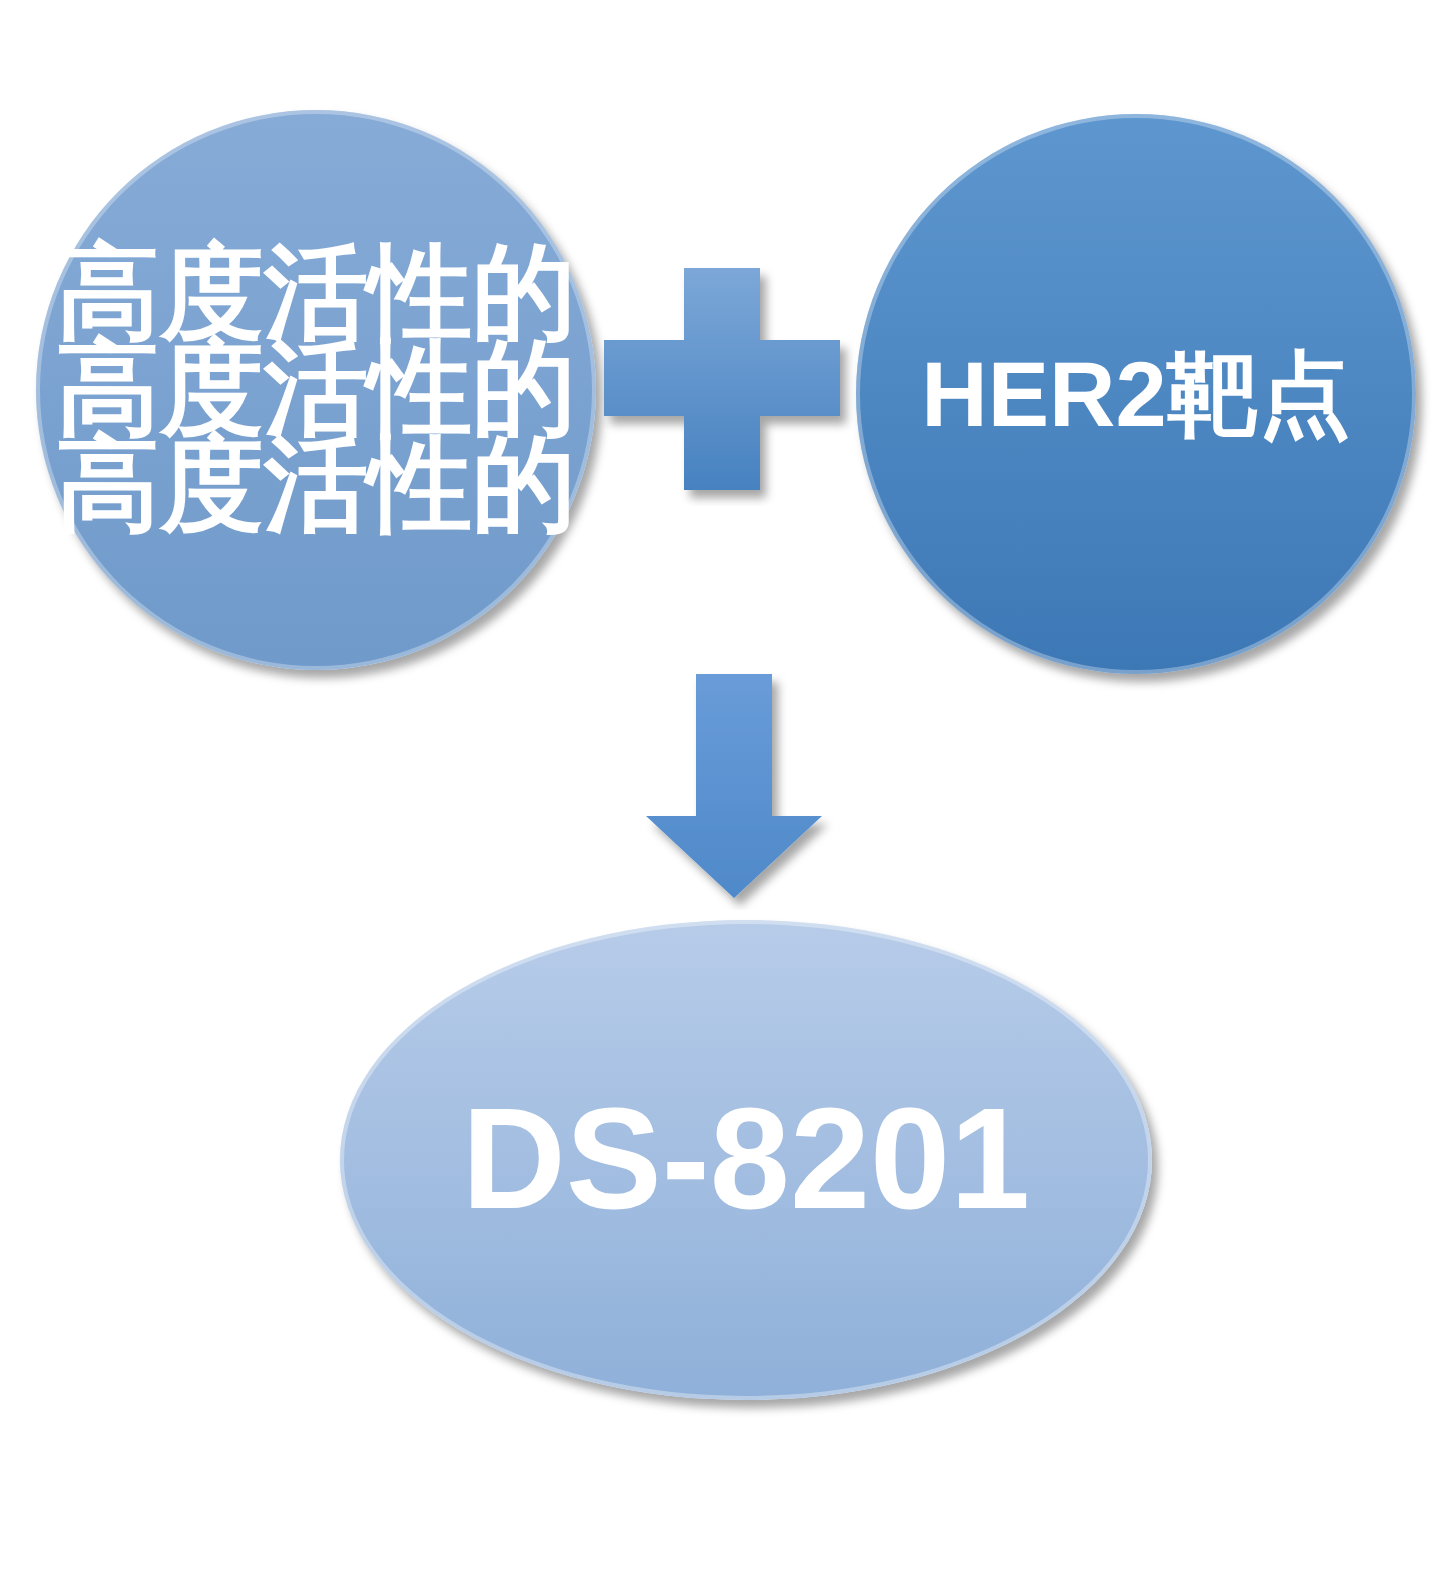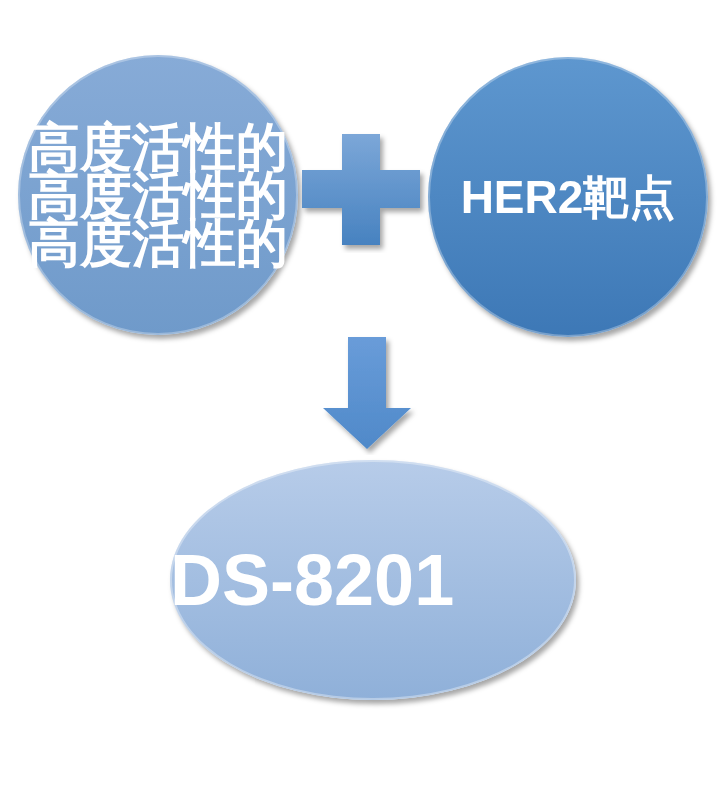--- a/index.html
+++ b/index.html
@@ -64,20 +64,21 @@
   .ellipse-result {
     position: absolute;
     left: 170px;
     top: 460px;
     width: 406px;
     height: 240px;
     border-radius: 50%;
     background: linear-gradient(180deg, #b7cce9 0%, #8fb0d9 100%);
     display: flex;
     align-items: center;
+    justify-content: center;
     box-shadow: 3px 4px 5px rgba(0,0,0,0.35), inset 0 0 0 2px rgba(255,255,255,0.35);
   }
   .ellipse-result .shape-text {
     font-size: 72px;
     line-height: 1;
   }
   .defs-holder {
     position: absolute;
     width: 0;
     height: 0;

